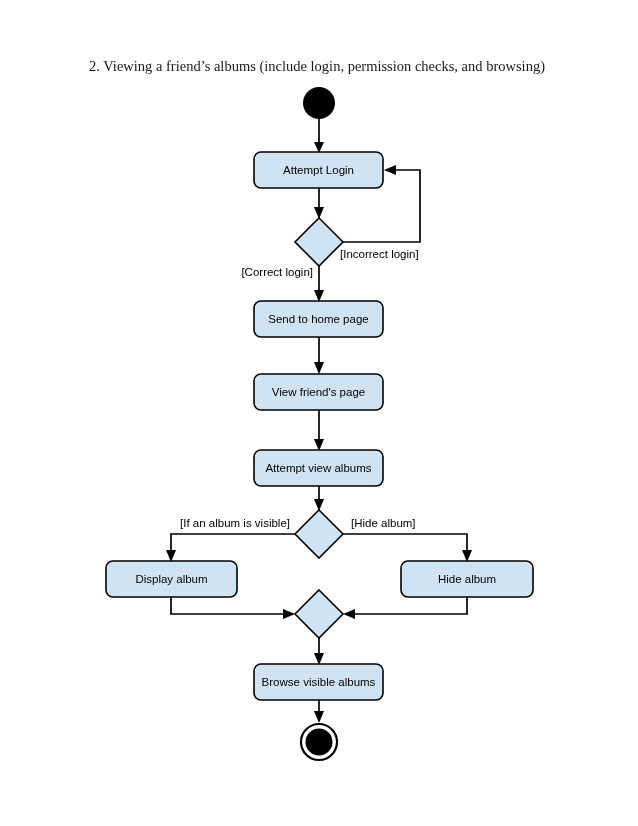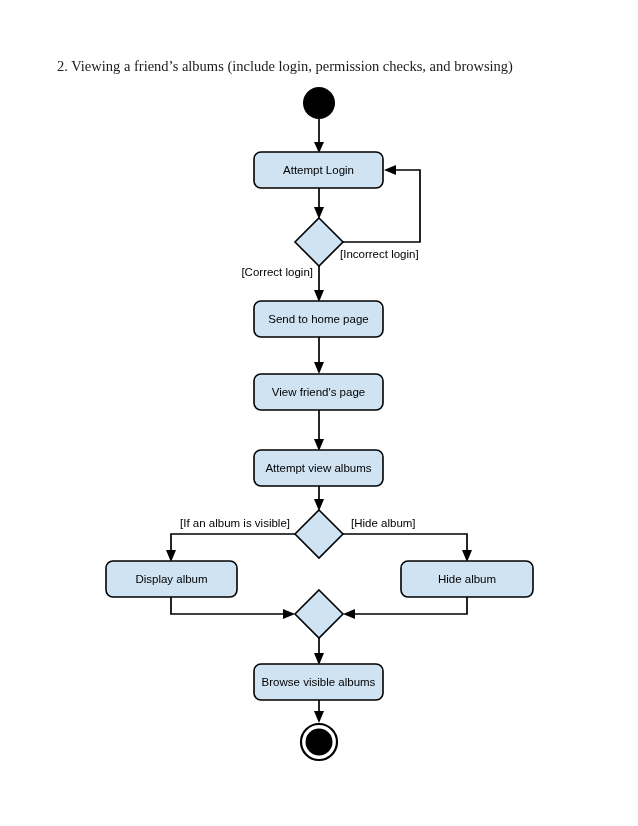--- a/index.html
+++ b/index.html
@@ -13,20 +13,21 @@
     height: 826px;
     position: relative;
     overflow: hidden;
     font-family: "Liberation Sans", sans-serif;
   }
   #page {
     position: relative;
     width: 638px;
     height: 819px;
     background: #ffffff;
+    text-align: center;
   }
   #caption {
     position: absolute;
     left: 57px;
     top: 57px;
     width: 520px;
     font-family: "Liberation Serif", serif;
     font-size: 14.5px;
     line-height: 18px;
     color: #1a1a1a;

